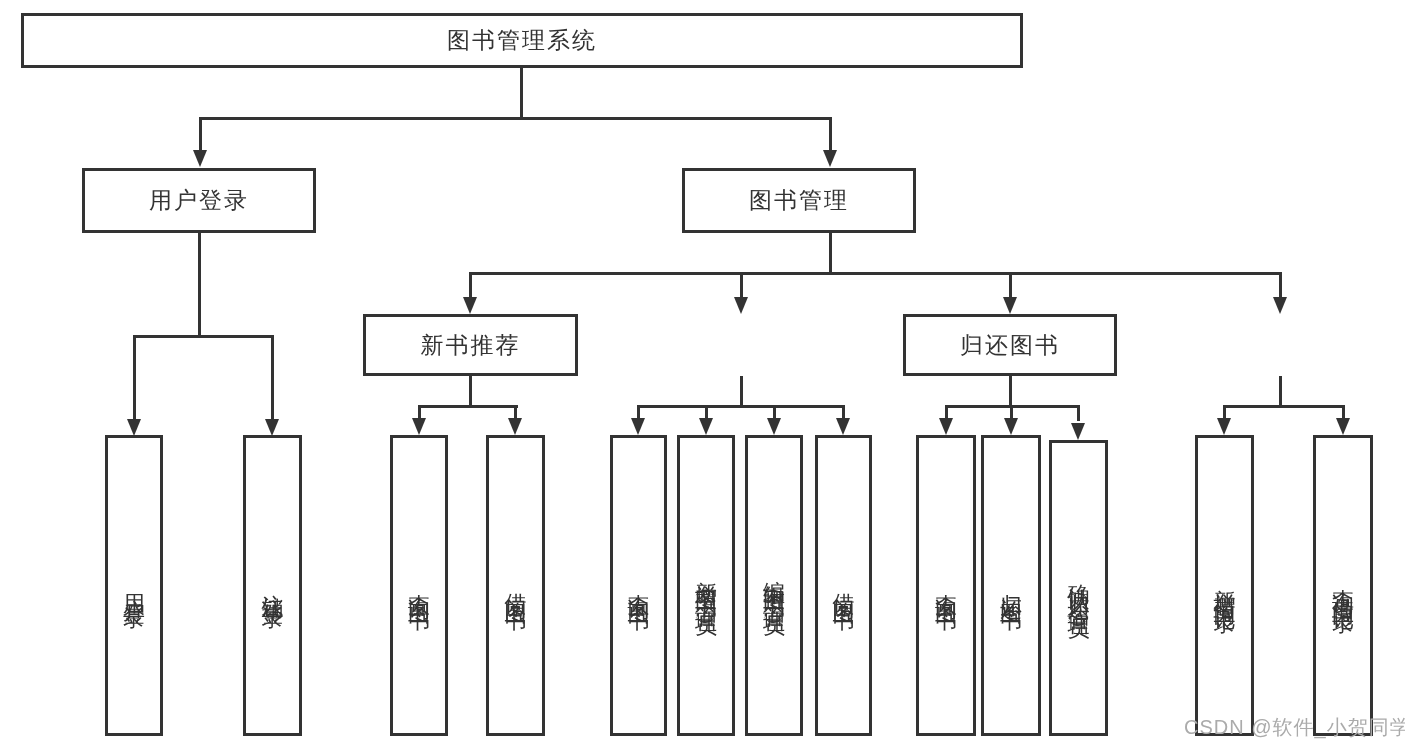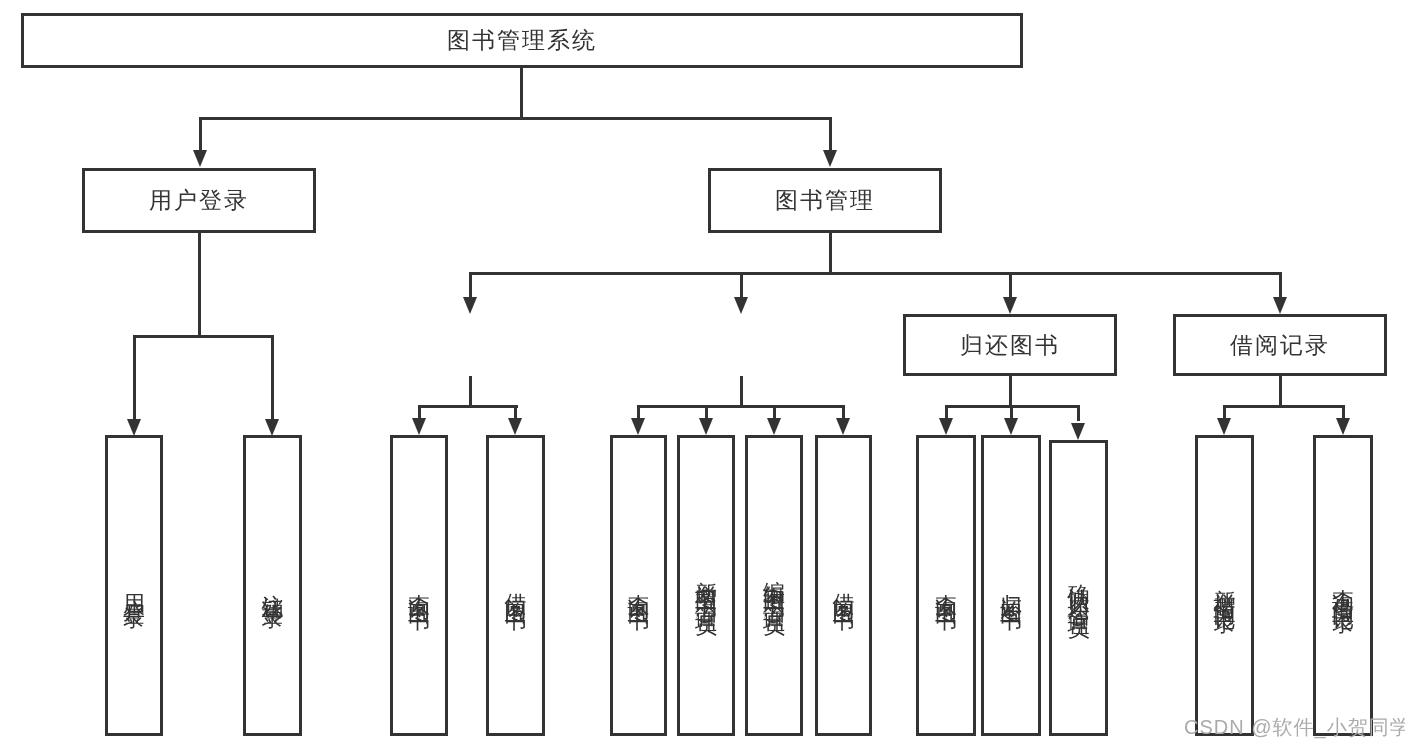--- a/index.html
+++ b/index.html
@@ -33,33 +33,33 @@
 <div class="stage">
 
   <div class="node" style="left:21px;top:13px;width:1002px;height:55px">
     <span>图书管理系统</span>
   </div>
 
   <div class="node" style="left:82px;top:168px;width:234px;height:65px">
     <span>用户登录</span>
   </div>
 
-  <div class="node" style="left:708px;top:168px;width:234px;height:65px">
+  <div class="node" style="left:682px;top:168px;width:234px;height:65px">
     <span>图书管理</span>
   </div>
 
+  <div class="node" style="left:363px;top:314px;width:215px;height:62px">
+    <span>新书推荐</span>
+  </div>
 
 
   <div class="node" style="left:903px;top:314px;width:214px;height:62px">
     <span>归还图书</span>
   </div>
 
-  <div class="node" style="left:1173px;top:314px;width:214px;height:62px">
-    <span>借阅记录</span>
-  </div>
 
   <div class="node vert" style="left:105px;top:435px;width:58px;height:301px">
     <span>用户登录</span>
   </div>
   <div class="node vert" style="left:243px;top:435px;width:59px;height:301px">
     <span>注销登录</span>
   </div>
 
   <div class="node vert" style="left:390px;top:435px;width:58px;height:301px">
     <span>查询图书</span>

